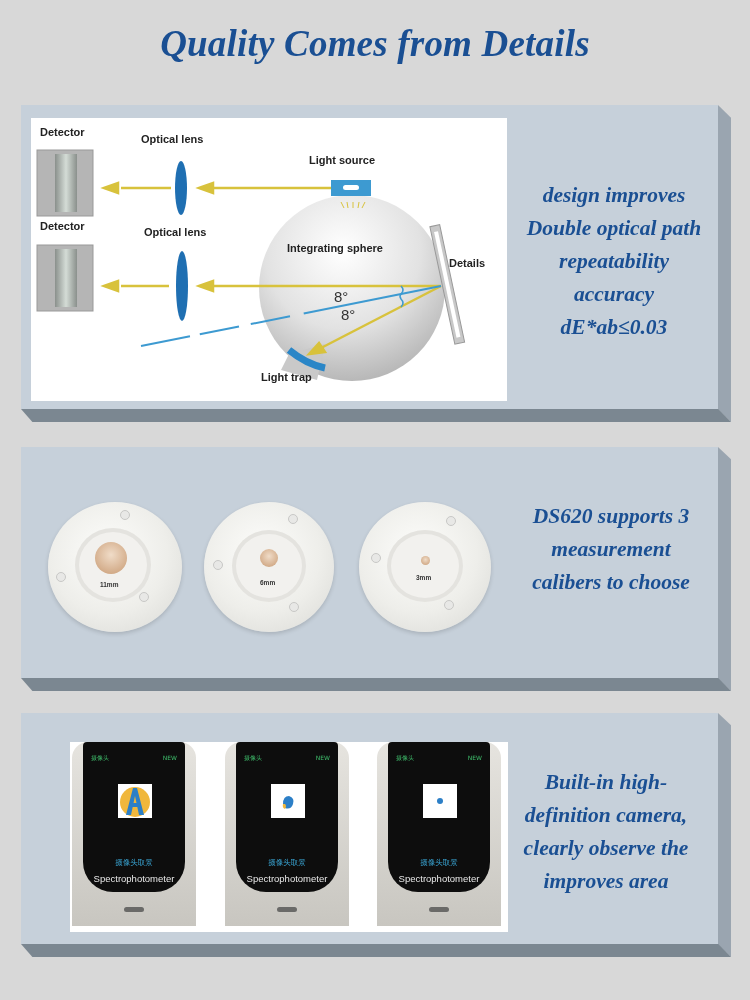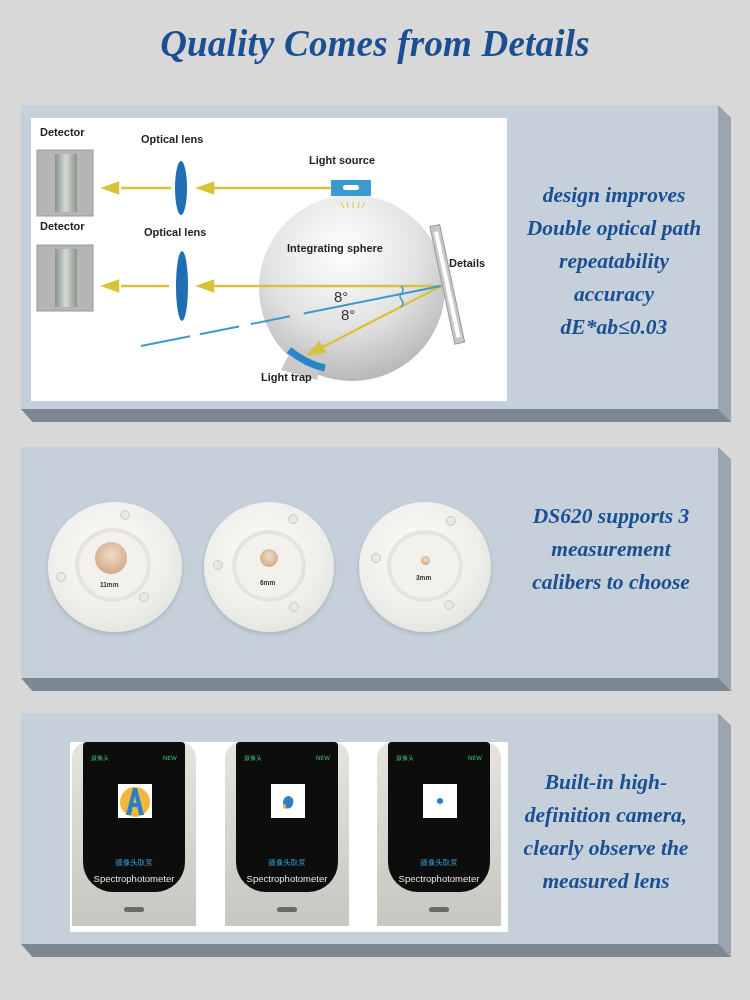--- a/index.html
+++ b/index.html
@@ -211,15 +211,15 @@
         <div class="scr-name">Spectrophotometer</div>
       </div>
       <div class="slot"></div>
     </div>
   </div>
 
   <div class="caption" style="left:475px;top:53px;width:220px;">
     <div>Built-in high-</div>
     <div>definition camera,</div>
     <div>clearly observe the</div>
-    <div>measured lens</div>
+    <div>improves area</div>
   </div>
 </div>
 
 </body></html>

